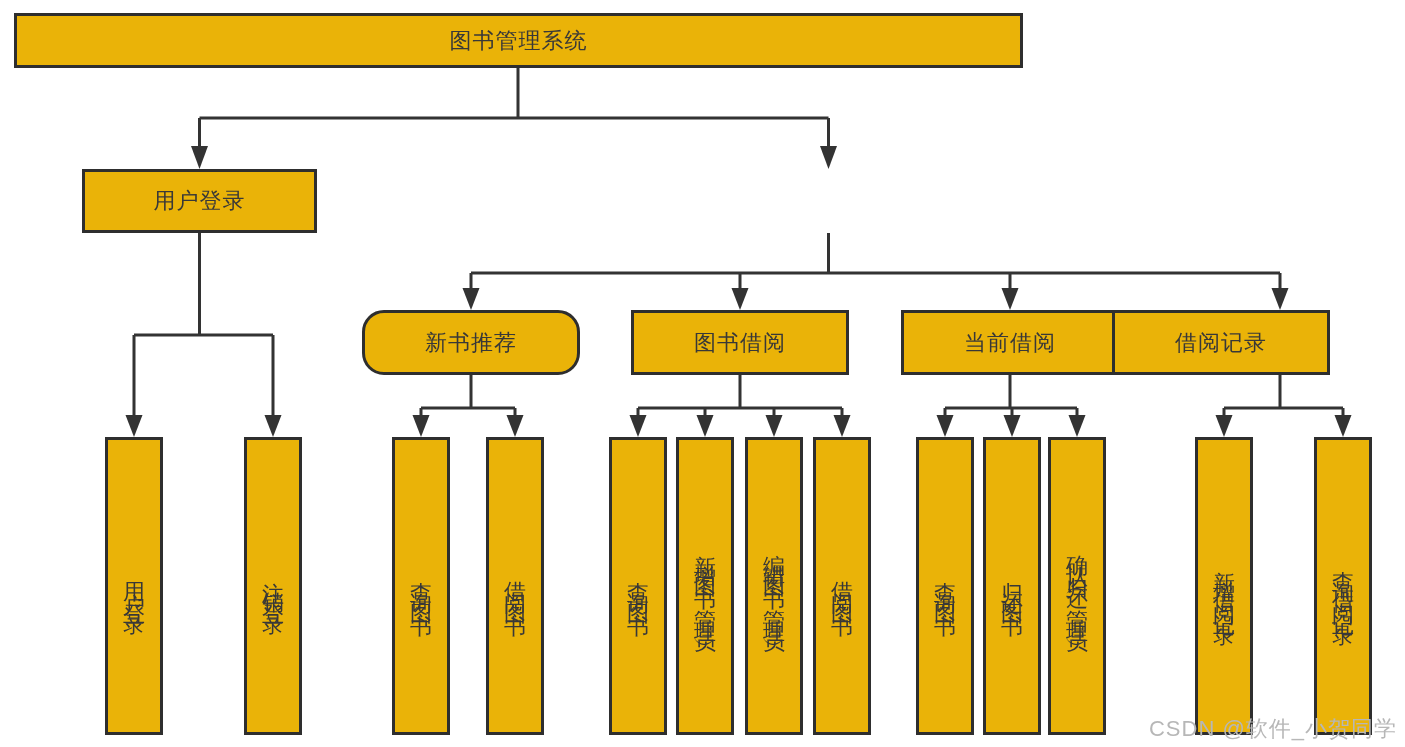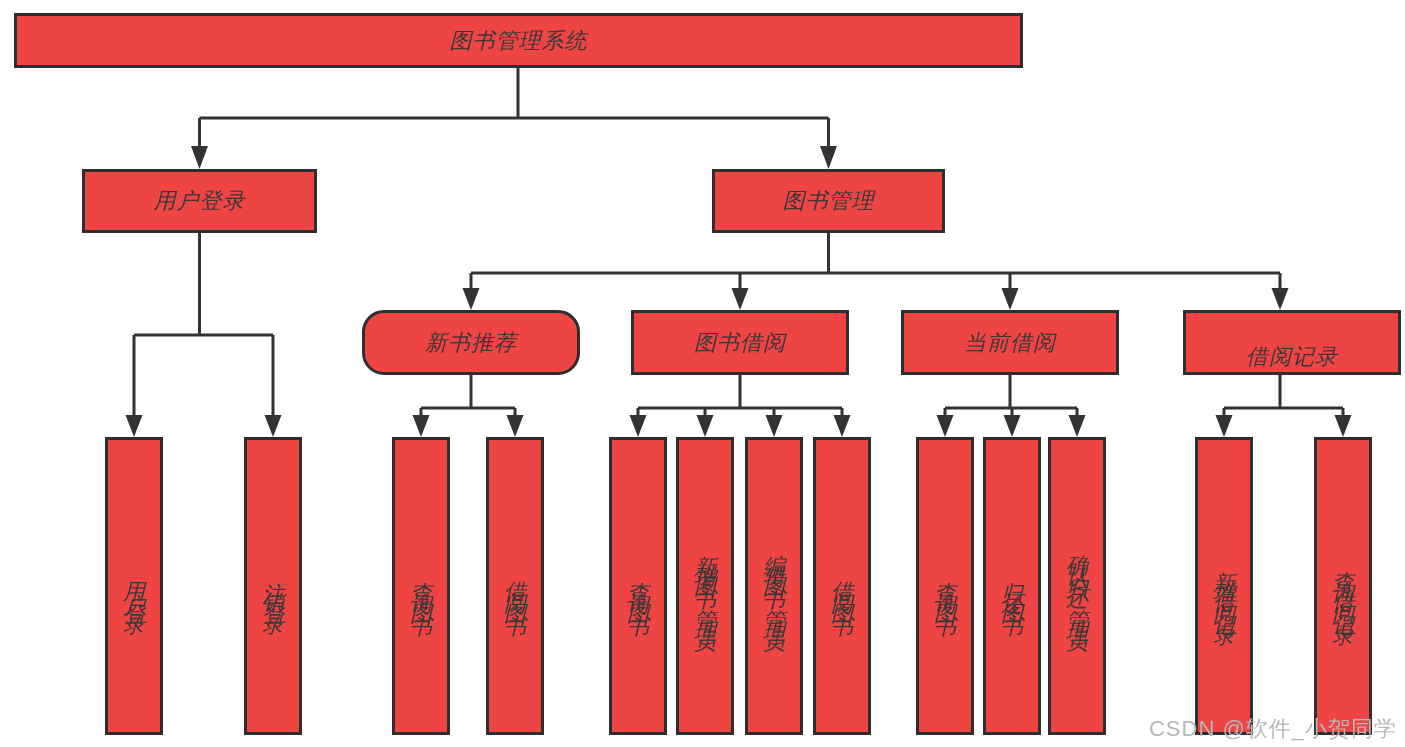--- a/index.html
+++ b/index.html
@@ -13,27 +13,26 @@
   }
   #connectors {
     position: absolute;
     left: 0; top: 0;
     width: 1405px; height: 747px;
     z-index: 0;
   }
   .node {
     position: absolute;
     box-sizing: border-box;
-    background: #ef4444;
+    background: #eab308;
     border: 3px solid #2e2e2e;
     z-index: 1;
     display: flex;
     align-items: center;
     justify-content: center;
-    font-style: italic;
   }
   .hnode span {
     font-size: 22px;
     color: #383838;
     letter-spacing: 1px;
     white-space: nowrap;
   }
   .vnode span {
     writing-mode: vertical-rl;
     font-size: 22px;
@@ -45,21 +44,21 @@
   
   .n-root  { left: 14px;   top: 13px;  width: 1009px; height: 55px; }
   
   .n-l2a   { left: 82px;   top: 169px; width: 235px;  height: 64px; }
   .n-l2b   { left: 712px;  top: 169px; width: 233px;  height: 64px; }
   
   .n-l3    { top: 310px; width: 218px; height: 65px; }
   .n-l3-0  { left: 362px; border-radius: 22px; }
   .n-l3-1  { left: 631px; justify-content: center; }
   .n-l3-2  { left: 901px; }
-  .n-l3-3  { left: 1183px; align-items: flex-end; }
+  .n-l3-3  { left: 1112px; }
   
   .leaf    { top: 437px; width: 58px; height: 298px; }
   .lf-0  { left: 105px; }
   .lf-1  { left: 244px; }
   .lf-2  { left: 392px; }
   .lf-3  { left: 486px; }
   .lf-4  { left: 609px; }
   .lf-5  { left: 676px; }
   .lf-6  { left: 745px; }
   .lf-7  { left: 813px; }
@@ -122,23 +121,20 @@
     </g>
   </svg>
 
   <div class="node hnode n-root">
     <span>图书管理系统</span>
   </div>
 
   <div class="node hnode n-l2a">
     <span>用户登录</span>
   </div>
-  <div class="node hnode n-l2b">
-    <span>图书管理</span>
-  </div>
 
   <div class="node hnode n-l3 n-l3-0">
     <span>新书推荐</span>
   </div>
   <div class="node hnode n-l3 n-l3-1">
     <span>图书借阅</span>
   </div>
   <div class="node hnode n-l3 n-l3-2">
     <span>当前借阅</span>
   </div>

